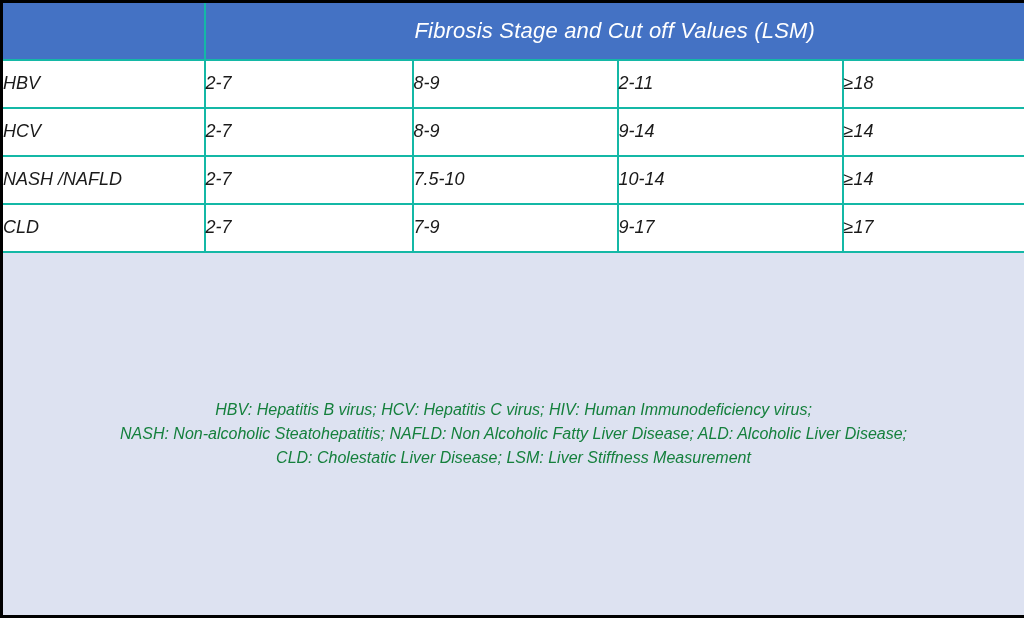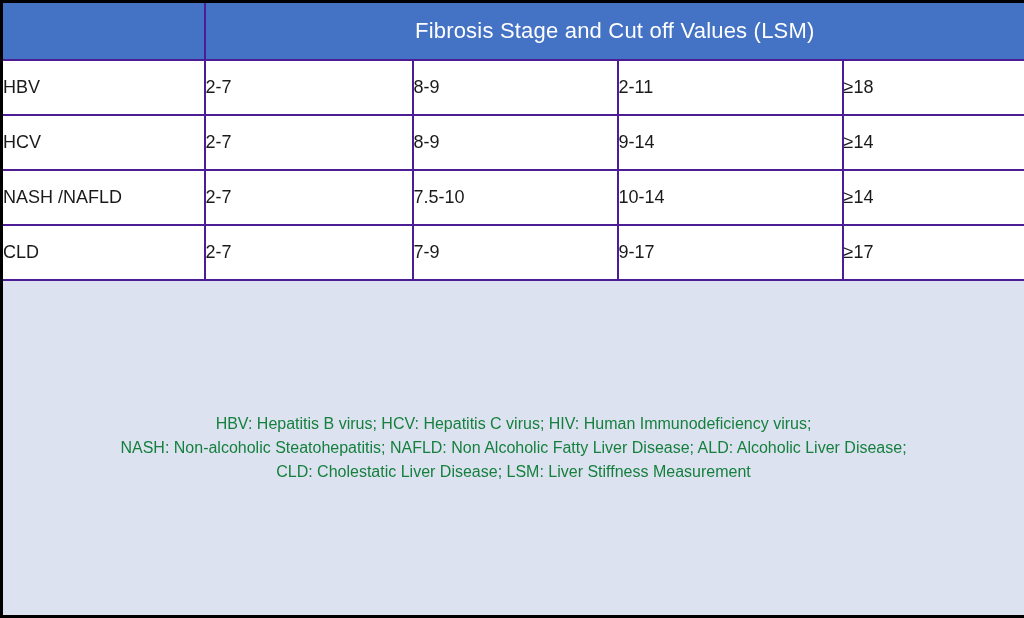--- a/index.html
+++ b/index.html
@@ -17,24 +17,25 @@
     overflow: hidden;
   }
   table.fib {
     border-collapse: collapse;
     width: 1024px;
     height: 618px;
     table-layout: fixed;
     border: 3px solid #000000;
   }
   table.fib td, table.fib th {
-    border: 2px solid #4c1d95;
+    border: 2px solid #14b8a6;
     vertical-align: middle;
     padding: 0;
     font-weight: normal;
+    font-style: italic;
   }
   
   col.c0 { width: 203px; }
   col.c1 { width: 208px; }
   col.c2 { width: 205px; }
   col.c3 { width: 225px; }
   col.c4 { width: 183px; }
 
   
   .corner-blue {
@@ -73,21 +74,21 @@
     line-height: 1.28;
     vertical-align: middle;
     height: 68px;
   }
   
   .data-cell {
     background: #ffffff;
     font-size: 18px;
     color: #1a1a1a;
     padding-left: 14px;
-    height: 55px;
+    height: 48px;
   }
   
   .footnote {
     background: #dde2f1;
     font-size: 16px;
     color: #15803d;
     text-align: center;
     line-height: 1.48;
     padding: 8px 10px 10px 10px;
   }

